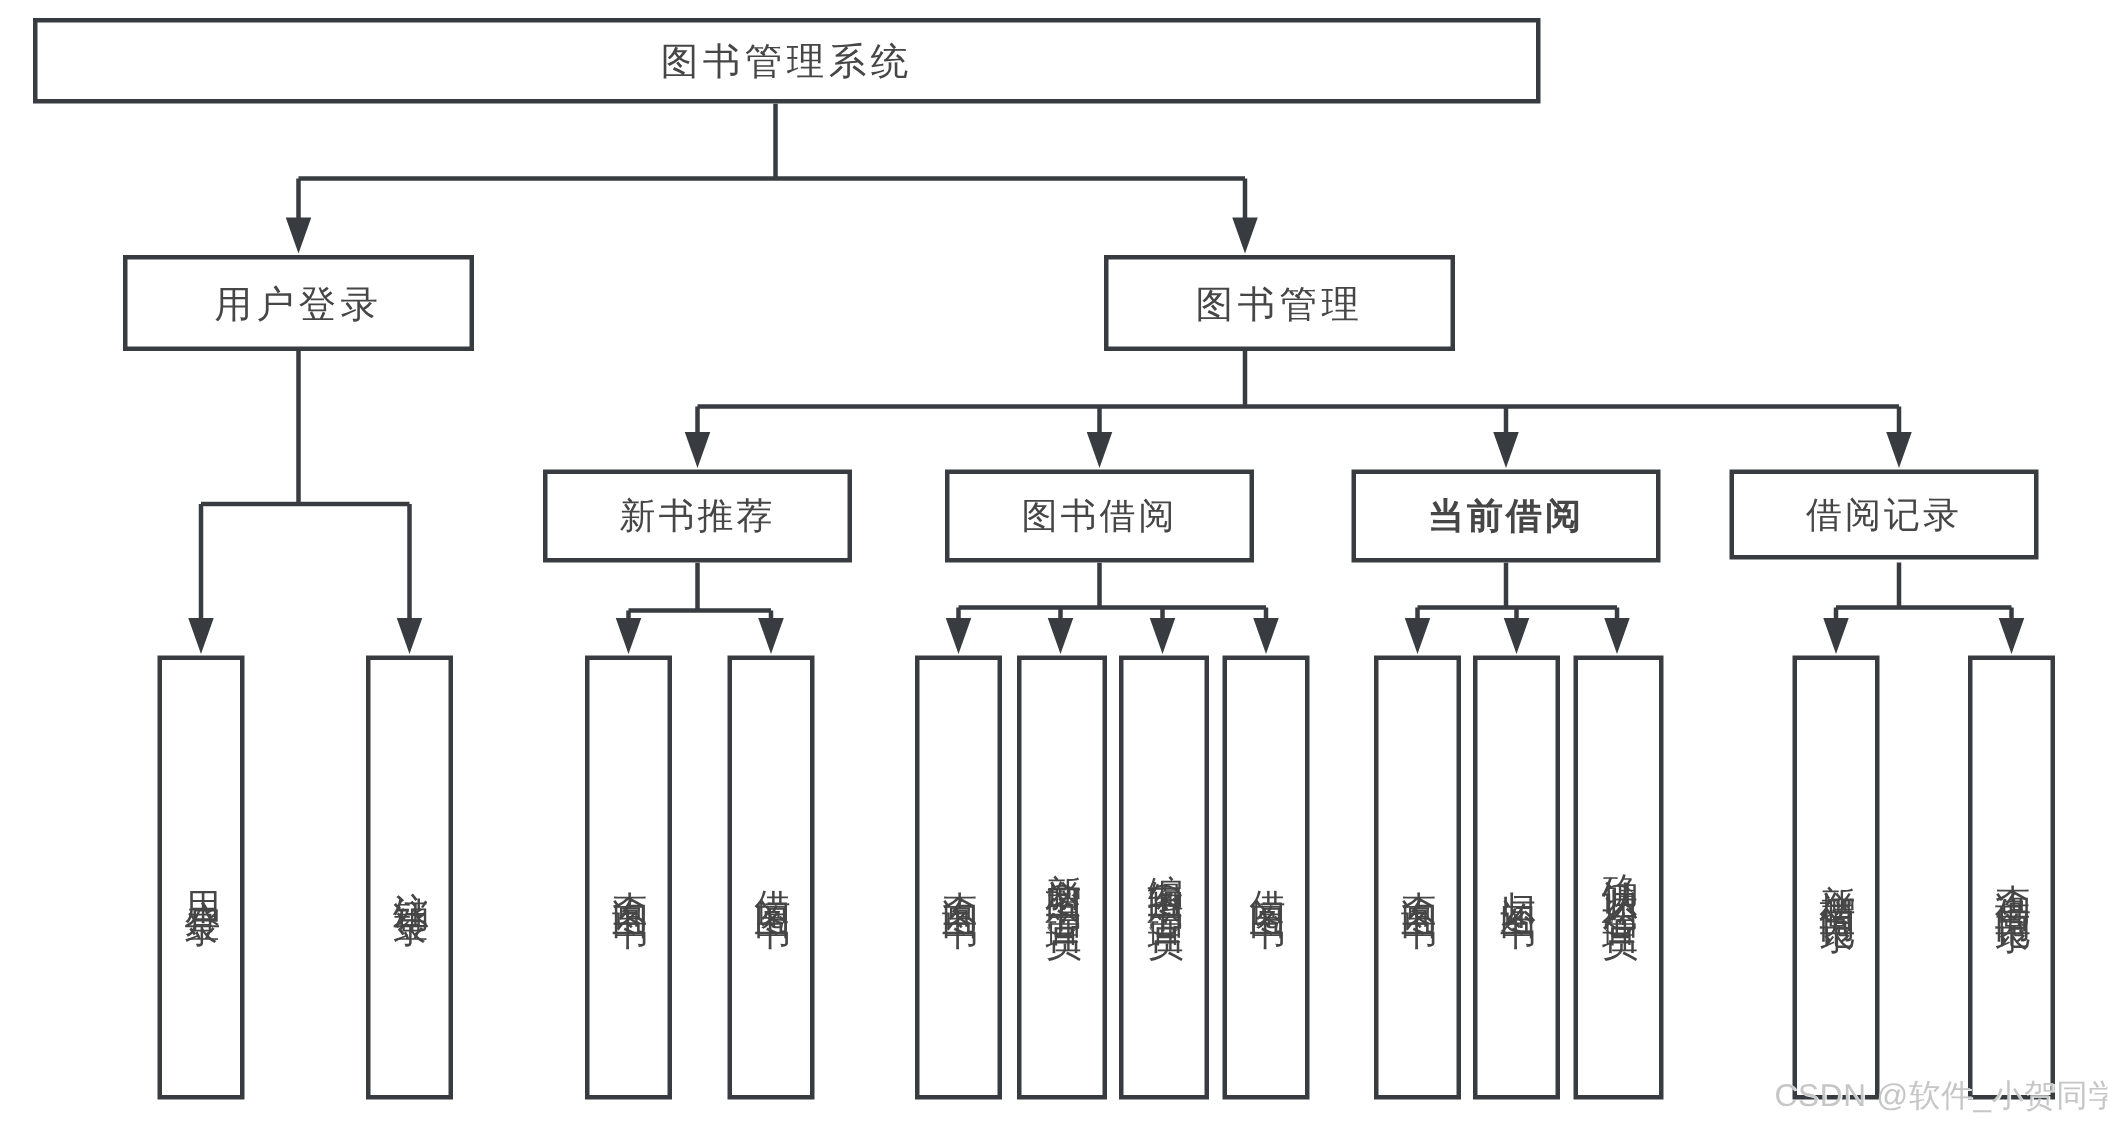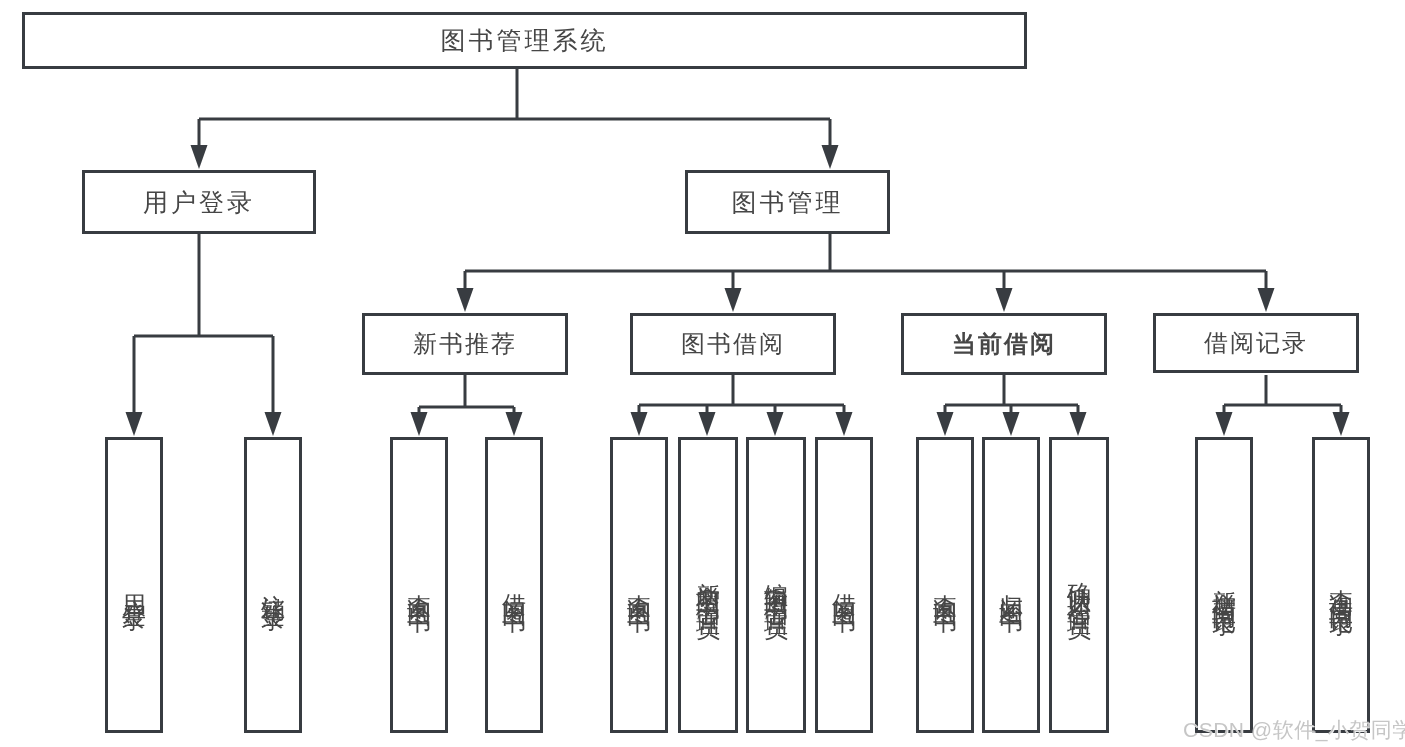--- a/index.html
+++ b/index.html
@@ -50,21 +50,21 @@
     font-size: 24px;
     letter-spacing: 5px;
     color: var(--text);
     white-space: nowrap;
   }
 
   
   .n-root { left: 22px; top: 12px; width: 1005px; height: 57px; }
   
   .n-user-login { left: 82px;  top: 170px; width: 234px; height: 64px; }
-  .n-book-mgmt  { left: 685px; top: 170px; width: 205px; height: 64px; }
+  .n-book-mgmt  { left: 736px; top: 170px; width: 234px; height: 64px; }
   
   .n-new-books  { left: 362px;  top: 313px; width: 206px; height: 62px; }
   .n-borrowing  { left: 630px;  top: 313px; width: 206px; height: 62px; }
   .n-current    { left: 901px;  top: 313px; width: 206px; height: 62px; font-weight: bold; }
   .n-records    { left: 1153px; top: 313px; width: 206px; height: 60px; }
   
   .leaf { top: 437px; height: 296px; width: 58px; }
   .lf-user-login { left: 105px; }
   .lf-logout     { left: 244px; }
   .lf-nb-query   { left: 390px; }

